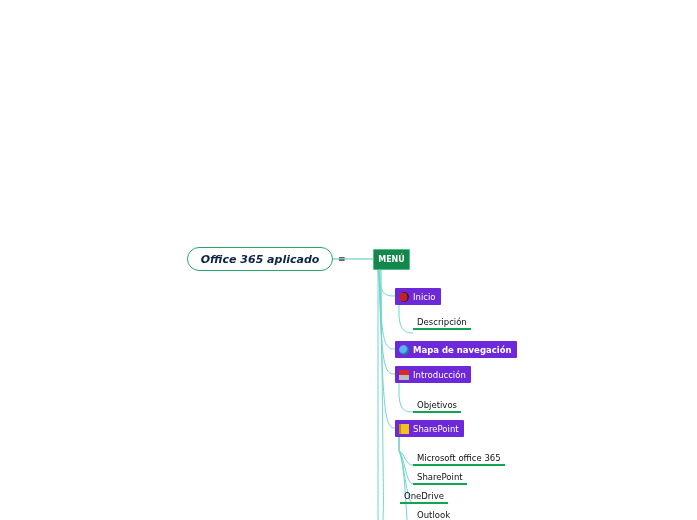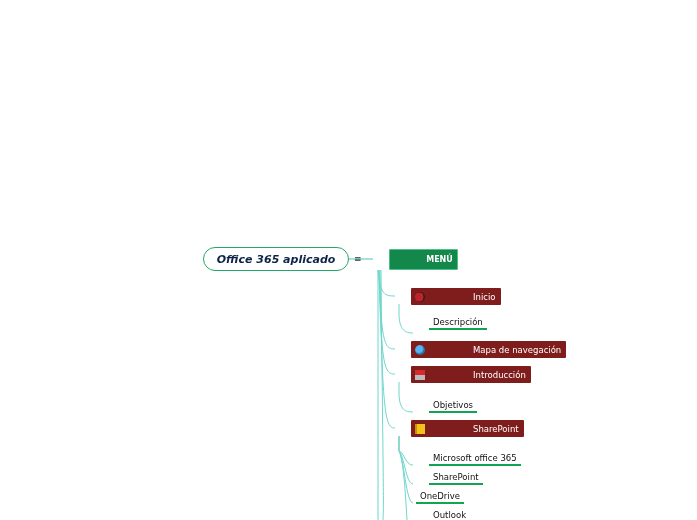--- a/index.html
+++ b/index.html
@@ -1,32 +1,31 @@
 <!DOCTYPE html>
 <html><head>
 <meta charset="utf-8">
 <style>
   html, body { margin:0; padding:0; }
   body { width:697px; height:520px; background:#ffffff; position:relative; overflow:hidden; font-family:"DejaVu Sans", sans-serif; }
-  .abs { position:absolute;margin-left:16px; }
+  .abs { position:absolute; }
   .central {
     left:187px; top:247px; width:146px; height:24px; border:1.5px solid #23a86a; border-radius:13px;
     box-sizing:border-box; display:flex; align-items:center; justify-content:center;
     font-weight:bold; font-style:italic; font-size:11px; color:#0d2447; background:#fff;
   }
   .menu-icon { left:338px; top:254px; font-size:9px; color:#333; }
   .menu-node {
     left:373px; top:249px; width:37px; height:21px; background:#14874b; border-radius:2px;
     color:#fff; font-size:8px; font-weight:bold; display:flex; align-items:center; justify-content:center;
     box-shadow:0 0 0 1px #4cc08a inset;
-    padding-left:32px;
   }
   .node {
-    background:#7f1d1d; color:#fff; font-size:8.5px; height:17px; border-radius:1px;
-    display:flex; align-items:center; padding:0 5px 0 4px; box-sizing:border-box; white-space:nowrap;gap:44px;
+    background:#6d28d9; color:#fff; font-size:8.5px; height:17px; border-radius:1px;
+    display:flex; align-items:center; padding:0 5px 0 4px; box-sizing:border-box; white-space:nowrap;
   }
   .node .ic { display:inline-block; width:10px; height:10px; margin-right:4px; }
   .leaf { font-size:8.5px; color:#111; white-space:nowrap; padding:0 4px 1px 4px; border-bottom:2px solid #10a552; }
   svg.lines { position:absolute; left:0; top:0; }
 </style>
 </head>
 <body>
 
 <svg class="lines" width="697" height="520">
   <g fill="none" stroke="#6fd6cc" stroke-width="1">
@@ -50,21 +49,21 @@
 <div class="abs central">Office 365 aplicado</div>
 <div class="abs menu-icon">≡</div>
 <div class="abs menu-node">MENÚ</div>
 
 <div class="abs node" style="left:395px;top:288px;">
   <span class="ic" style="background:radial-gradient(circle at 40% 50%,#c0222a 55%,#3a1a1a 60%);border-radius:50%;"></span>
   <span>Inicio</span>
 </div>
 <div class="abs leaf" style="left:413px;top:317px;">Descripción</div>
 
-<div class="abs node" style="left:395px;top:341px;">
+<div class="abs node" style="left:395px;top:341px;font-weight:bold;">
   <span class="ic" style="background:radial-gradient(circle at 40% 40%,#5ab2f0 40%,#1e6fb8 60%,#2e8b3a 80%);border-radius:50%;"></span>
   <span>Mapa de navegación</span>
 </div>
 
 <div class="abs node" style="left:395px;top:366px;">
   <span class="ic" style="background:linear-gradient(#d92a2a 50%,#bbbbbb 50%);"></span>
   <span>Introducción</span>
 </div>
 <div class="abs leaf" style="left:413px;top:400px;text-align:right;">Objetivos</div>
 

